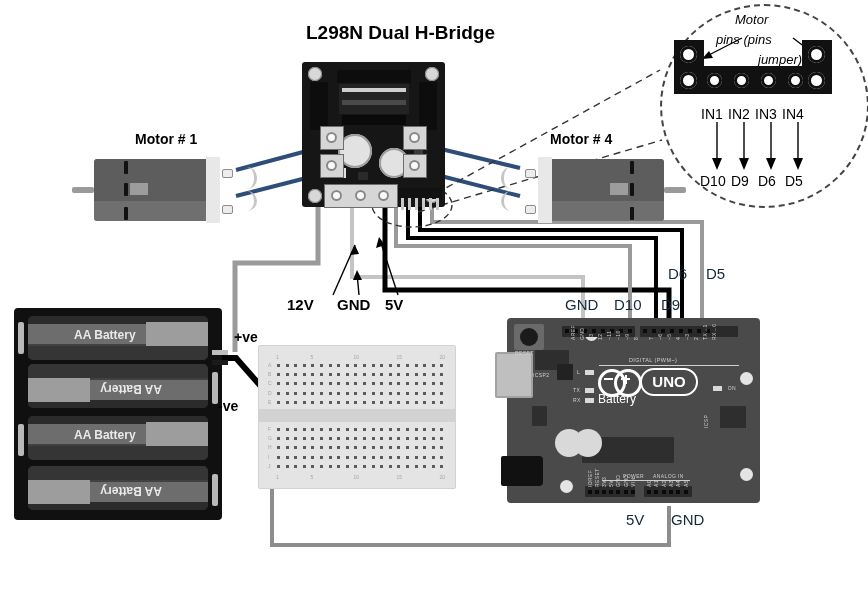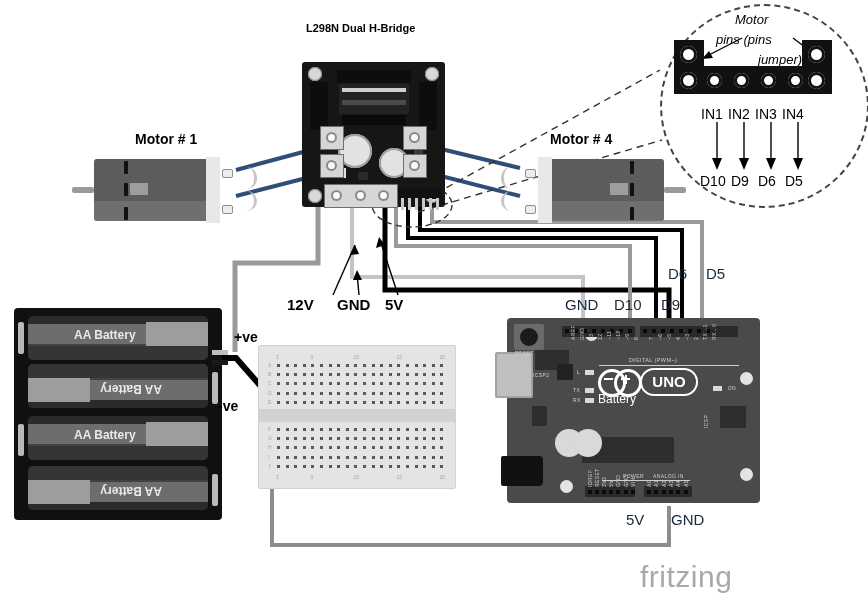--- a/index.html
+++ b/index.html
@@ -3,21 +3,21 @@
 <meta charset="utf-8">
 <style>
   html,body{margin:0;padding:0;background:#ffffff;}
   body{width:868px;height:604px;position:relative;overflow:hidden;
        font-family:"Liberation Sans",sans-serif;}
   .stage{position:absolute;left:0;top:0;width:868px;height:604px;}
   .abs{position:absolute;}
 
   
   .lbl{position:absolute;font-weight:bold;color:#000;white-space:nowrap;}
-  .lbl-title{font-size:11px;}
+  .lbl-title{font-size:19px;}
   .lbl-motor{font-size:14px;}
   .lbl-thin{position:absolute;font-size:15px;color:#15283c;white-space:nowrap;}
   .lbl-ital{position:absolute;font-size:13px;font-style:italic;color:#000;white-space:nowrap;text-align:center;}
   .lbl-sm{position:absolute;font-size:13px;color:#000;white-space:nowrap;}
 
   
   #l298n{left:302px;top:62px;width:143px;height:145px;background:#161616;
          border-radius:3px;}
   .l-hole{position:absolute;width:14px;height:14px;border-radius:50%;
           background:#d8d8d8;box-shadow:inset 0 0 0 1px #8a8a8a;}
@@ -703,14 +703,13 @@
   <div class="lbl-sm" style="left:701px;top:106px;font-size:14px;">IN1</div>
   <div class="lbl-sm" style="left:728px;top:106px;font-size:14px;">IN2</div>
   <div class="lbl-sm" style="left:755px;top:106px;font-size:14px;">IN3</div>
   <div class="lbl-sm" style="left:782px;top:106px;font-size:14px;">IN4</div>
 
   <div class="lbl-sm" style="left:700px;top:173px;font-size:14px;">D10</div>
   <div class="lbl-sm" style="left:731px;top:173px;font-size:14px;">D9</div>
   <div class="lbl-sm" style="left:758px;top:173px;font-size:14px;">D6</div>
   <div class="lbl-sm" style="left:785px;top:173px;font-size:14px;">D5</div>
 
-  <div id="fritz">fritzing</div>
 </div>
 
 </body></html>

